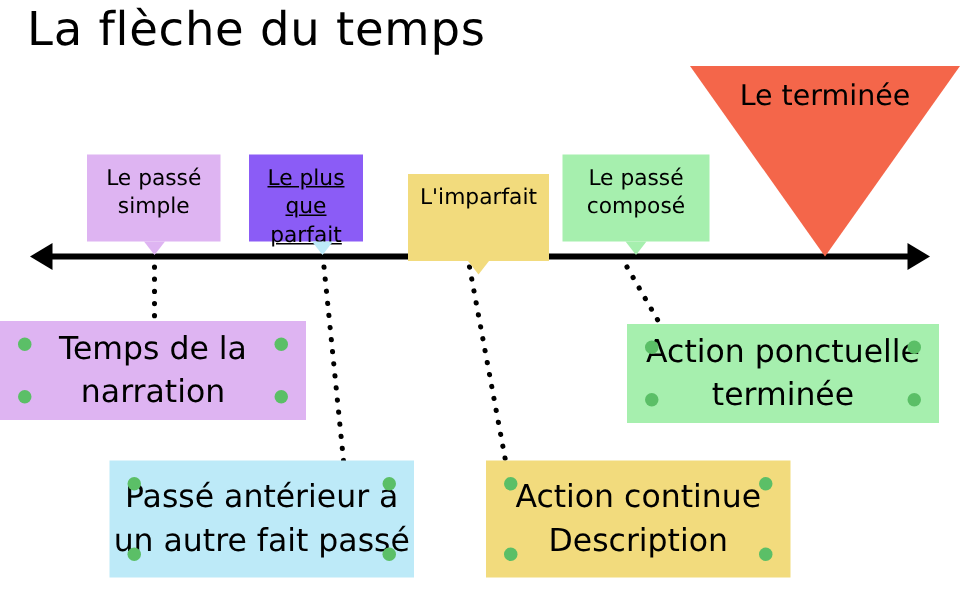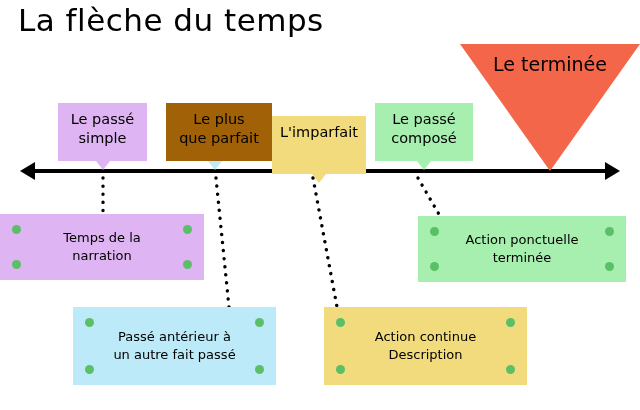--- a/index.html
+++ b/index.html
@@ -97,21 +97,21 @@
   }
 
   
   .desc-box {
     position: absolute;
     box-sizing: border-box;
     display: flex;
     align-items: center;
     justify-content: center;
     text-align: center;
-    font-size: 13px;
+    font-size: 21px;
     line-height: 1.38;
     color: #000000;
     white-space: pre-line;
   }
   .dot {
     position: absolute;
     width: 9px;
     height: 9px;
     border-radius: 50%;
     background: #5BBF67;
@@ -153,21 +153,21 @@
   <div class="axis-line"></div>
   <div class="arrow-head left"></div>
   <div class="arrow-head right"></div>
 
   <div class="present-triangle"></div>
   <div class="present-label">Le terminée</div>
 
   <div id="tense-layer">
       <div class="tense-box" style="left: 58px; top: 103px; width: 89px; height: 58px; background: rgb(222, 180, 242);"><span>Le passé
 simple</span><div class="tail" style="left: 38px; border-top: 9px solid rgb(222, 180, 242);"></div></div>
-      <div class="tense-box" style="left: 166px; top: 103px; width: 106px; height: 58px; background: #a16207;"><span>Le plus
+      <div class="tense-box" style="left: 166px; top: 103px; width: 76px; height: 58px; background: #8b5cf6; text-decoration: underline;"><span>Le plus
 que parfait</span><div class="tail" style="left: 42px; border-top: 9px solid rgb(189, 234, 248);"></div></div>
       <div class="tense-box" style="left: 272px; top: 116px; width: 94px; height: 58px; background: rgb(242, 219, 125);"><span>L'imparfait</span><div class="tail" style="left: 40px; border-top: 9px solid rgb(242, 219, 125);"></div></div>
       <div class="tense-box" style="left: 375px; top: 103px; width: 98px; height: 58px; background: rgb(166, 239, 174);"><span>Le passé
 composé</span><div class="tail" style="left: 42px; border-top: 9px solid rgb(166, 239, 174);"></div></div>
     </div>
 
   <div id="desc-layer">
       <div class="desc-box" style="left: 0px; top: 214px; width: 204px; height: 66px; background: rgb(222, 180, 242);"><div class="dot tl" style="background: rgb(91, 191, 103);"></div><div class="dot tr" style="background: rgb(91, 191, 103);"></div><div class="dot bl" style="background: rgb(91, 191, 103);"></div><div class="dot br" style="background: rgb(91, 191, 103);"></div><span>Temps de la
 narration</span></div>
       <div class="desc-box" style="left: 418px; top: 216px; width: 208px; height: 66px; background: rgb(166, 239, 174);"><div class="dot tl" style="background: rgb(91, 191, 103);"></div><div class="dot tr" style="background: rgb(91, 191, 103);"></div><div class="dot bl" style="background: rgb(91, 191, 103);"></div><div class="dot br" style="background: rgb(91, 191, 103);"></div><span>Action ponctuelle

